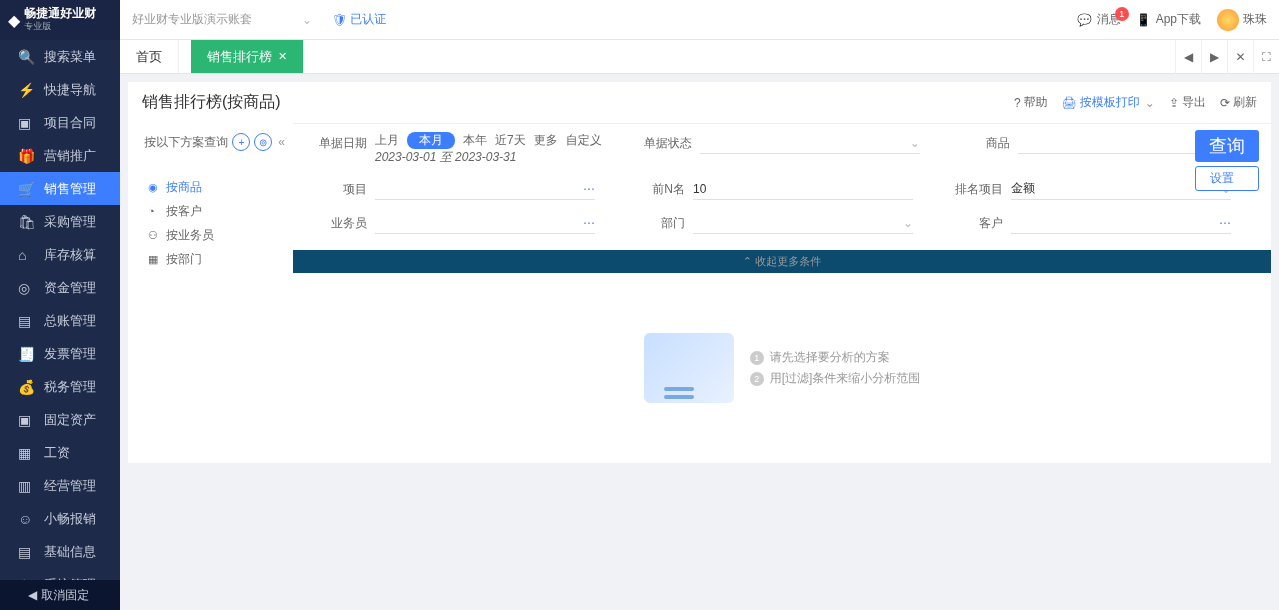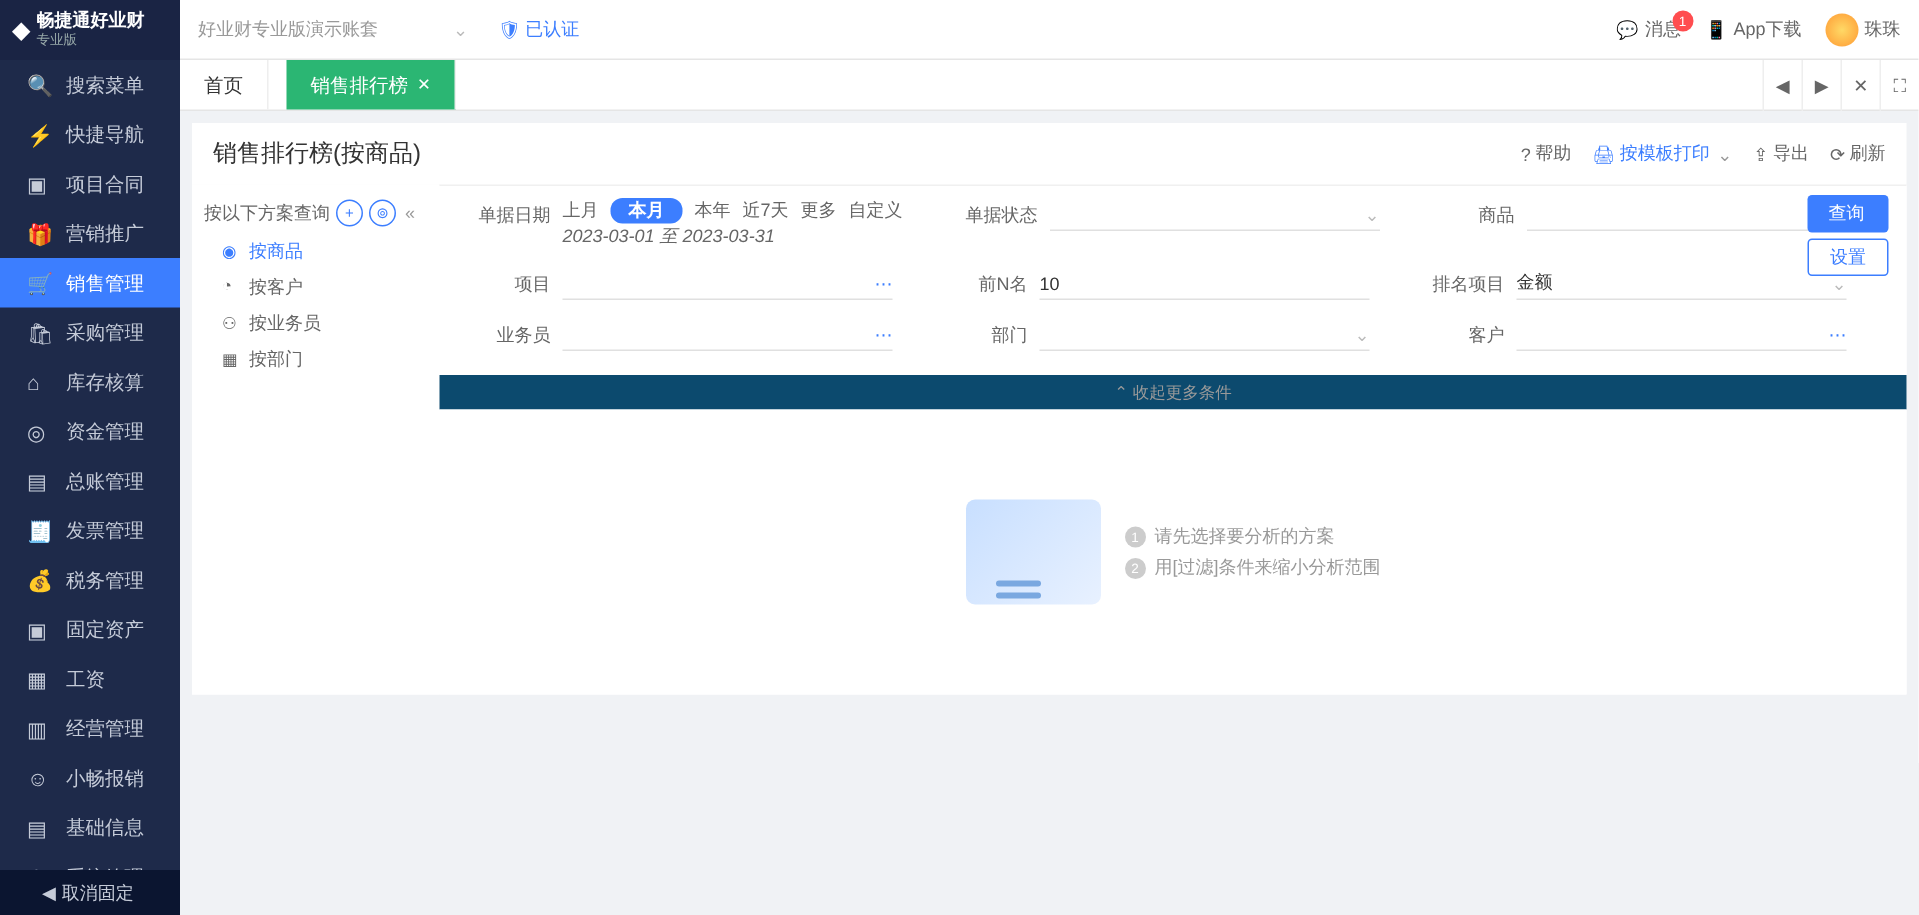--- a/index.html
+++ b/index.html
@@ -34,53 +34,53 @@
 .tab.active { background: #2bb673; color: #fff; text-align: right; }
 .tab .close { margin-left: 6px; font-size: 11px; }
 .tabrow-right { margin-left: auto; display: flex; align-items: center; }
 .tabrow-right .tb-btn { width: 26px; height: 34px; display: flex; align-items: center; justify-content: center; border-left: 1px solid #eee; cursor: pointer; color: #666; }
 
 
 .main { position: fixed; left: 120px; right: 0; top: 74px; bottom: 0; background: #f0f2f5; padding: 8px; overflow: auto; }
 
 
 .scheme-panel { width: 165px; background: #fff; padding: 10px 8px; }
-.scheme-header { display: flex; align-items: center; font-size: 12px; color: #666; margin-bottom: 4px; }
+.scheme-header { display: flex; align-items: center; font-size: 12px; color: #666; margin-bottom: 24px; justify-content: flex-end; }
 .scheme-header .sh-btn { width: 18px; height: 18px; border: 1px solid #3c7eff; border-radius: 50%; color: #3c7eff; display: flex; align-items: center; justify-content: center; margin-left: 4px; cursor: pointer; font-size: 10px; }
 .scheme-header .sh-collapse { margin-left: 6px; color: #999; cursor: pointer; }
 .scheme-list { padding-left: 12px; }
 .scheme-item { display: flex; align-items: center; height: 24px; cursor: pointer; color: #666; font-size: 12px; }
 .scheme-item.active { color: #3c7eff; }
 .scheme-item .si-icon { width: 18px; font-size: 11px; }
 
 
 .right-col { flex: 1; display: flex; flex-direction: column; }
 
 
 .page-header { background: #fff; padding: 10px 14px; display: flex; align-items: center; }
 .page-title { font-size: 16px; color: #333; }
 .page-actions { margin-left: auto; display: flex; align-items: center; gap: 14px; color: #666; font-size: 12px; }
 .page-actions .pa-item { display: flex; align-items: center; gap: 3px; cursor: pointer; }
 .page-actions .blue { color: #3c7eff; }
-.btn-primary { background: #3c7eff; color: #fff; padding: 4px 14px; border-radius: 3px; cursor: pointer; font-size: 12px; }
+.btn-primary { background: #3c7eff; color: #fff; padding: 4px 14px; border-radius: 3px; cursor: pointer; font-size: 18px; }
 .btn-outline { border: 1px solid #3c7eff; color: #3c7eff; padding: 3px 14px; border-radius: 3px; cursor: pointer; font-size: 12px; }
 .btn-stack { display: flex; flex-direction: column; gap: 4px; margin-left: 8px; }
 
 
 .filter-box { background: #fff; padding: 8px 14px 4px 14px; border-top: 1px solid #f0f0f0; }
 .filter-row { display: flex; gap: 30px; margin-bottom: 12px; }
 .filter-cell { display: flex; align-items: flex-start; }
 .filter-label { width: 60px; text-align: right; color: #666; margin-right: 8px; padding-top: 3px; }
 .filter-value { width: 220px; border-bottom: 1px solid #e0e0e0; min-height: 22px; display: flex; align-items: center; justify-content: space-between; color: #333; }
 .filter-value .more-icon { color: #3c7eff; cursor: pointer; }
 .filter-value .chev-icon { color: #bbb; }
 .date-opts { display: flex; flex-direction: column; }
 .date-row1 { display: flex; gap: 8px; font-size: 12px; color: #666; }
 .date-row1 .dopt { cursor: pointer; }
-.date-row1 .dopt.sel { background: #3c7eff; color: #fff; border-radius: 8px; padding: 0 12px; font-weight: bold; }
+.date-row1 .dopt.sel { background: #3c7eff; color: #fff; border-radius: 8px; padding: 0 12px; }
 .date-row2 { font-size: 12px; color: #666; margin-top: 0; font-style: italic; }
 .collapse-bar { text-align: center; color: #999; padding: 4px 0; background: #0c4a6e; cursor: pointer; font-size: 11px; }
 
 
 .empty-body { background: #fff; flex: 1; display: flex; flex-direction: column; align-items: center; justify-content: center; padding: 60px 0; }
 .empty-graphic { width: 90px; height: 70px; background: linear-gradient(135deg, #c8dfff, #e8f1ff); border-radius: 6px; position: relative; margin-right: 16px; }
 .empty-graphic::after { content: ""; position: absolute; bottom: 12px; left: 20px; width: 30px; height: 4px; background: #7aa8e0; border-radius: 2px; box-shadow: 0 8px 0 #7aa8e0; }
 .empty-row { display: flex; align-items: center; }
 .tips { font-size: 12px; color: #999; }
 .tip { display: flex; align-items: center; margin: 4px 0; }

